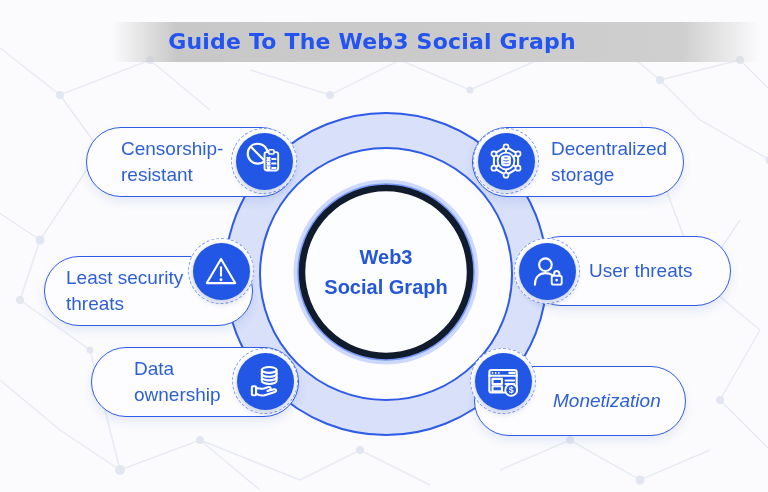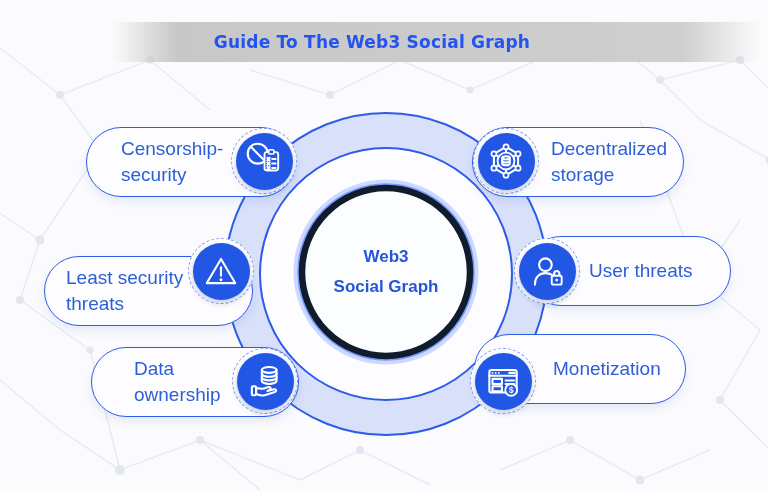--- a/index.html
+++ b/index.html
@@ -19,49 +19,49 @@
   .net circle{fill:#e2e6f0;stroke:none;}
   
   .title-band{
     position:absolute;left:112px;top:22px;width:648px;height:40px;
     background:linear-gradient(90deg,rgba(200,200,200,0) 0%,var(--band-gray,#C8C8C8) 10%,#cbcbcb 55%,#cfcfcf 88%,rgba(207,207,207,0) 100%);
     z-index:1;
   }
   .page-title{
     position:absolute;left:0;top:22px;width:744px;height:40px;line-height:40px;
     text-align:center;font-family:"DejaVu Sans",sans-serif;font-weight:bold;
-    font-size:17px;color:var(--title-color,#2353F0);z-index:2;letter-spacing:.2px;
+    font-size:22px;color:var(--title-color,#2353F0);z-index:2;letter-spacing:.2px;
   }
   
   svg.diagram{position:absolute;left:0;top:0;z-index:0;}
   .ring-outer{fill:var(--ring-fill,#D8E0FA);stroke:var(--accent,#2E5BE8);stroke-width:2;}
   .ring-inner{fill:#fdfdff;stroke:var(--accent,#2E5BE8);stroke-width:2;}
   .center-glow1{fill:none;stroke:#5c85ff;stroke-width:7;opacity:.3;}
   .center-glow2{fill:none;stroke:#3566f5;stroke-width:3.5;opacity:.55;}
   .center-core{fill:#fcfdff;stroke:var(--center-border,#101B2C);stroke-width:6.5;}
   
   .center-label{
     position:absolute;left:296px;top:242px;width:180px;text-align:center;
-    font-weight:bold;font-size:17px;line-height:30px;color:var(--center-text,#2356D8);
+    font-weight:bold;font-size:20px;line-height:30px;color:var(--center-text,#2356D8);
     z-index:2;
   }
   
   .pill{
     position:absolute;height:70px;background:#fdfdff;
     border:1.6px solid var(--accent,#2E5BE8);border-radius:35px;
     display:flex;flex-direction:column;justify-content:center;
     font-size:19px;line-height:26px;color:var(--pill-text,#2D5FD6);
     box-shadow:0 5px 10px rgba(44,84,200,.10);z-index:2;
   }
   .p1{left:86px;top:127px;width:210px;padding-left:34px;}
   .p2{left:44px;top:236px;width:209px;padding-left:21px;margin-top:20px;}
   .p3{left:91px;top:347px;width:208px;padding-left:42px;}
   .p4{left:472px;top:127px;width:212px;padding-left:78px;}
   .p5{left:526px;top:236px;width:205px;padding-left:62px;}
-  .p6{left:474px;top:334px;width:212px;padding-left:78px;}
+  .p6{left:474px;top:366px;width:212px;padding-left:78px;font-style:italic;}
   
   .badge{
     position:absolute;width:66px;height:66px;border-radius:50%;
     background:#ffffff;border:1.5px dashed var(--dashed-ring,#7D99F5);
     display:flex;align-items:center;justify-content:center;z-index:3;
   }
   .icon-core{
     width:57px;height:57px;border-radius:50%;background:var(--icon-fill,#2257E6);
     display:flex;align-items:center;justify-content:center;
     box-shadow:0 3px 6px rgba(20,50,140,.25);
@@ -121,21 +121,21 @@
   <circle class="center-core" cx="386" cy="272" r="84"></circle>
 </svg>
 
 <div class="center-label">
   <div>Web3</div>
   <div>Social Graph</div>
 </div>
 
 <div class="pill p1">
   <span>Censorship-</span>
-  <span>security</span>
+  <span>resistant</span>
 </div>
 <div class="pill p2">
   <span>Least security</span>
   <span>threats</span>
 </div>
 <div class="pill p3">
   <span>Data</span>
   <span>ownership</span>
 </div>
 <div class="pill p4">

